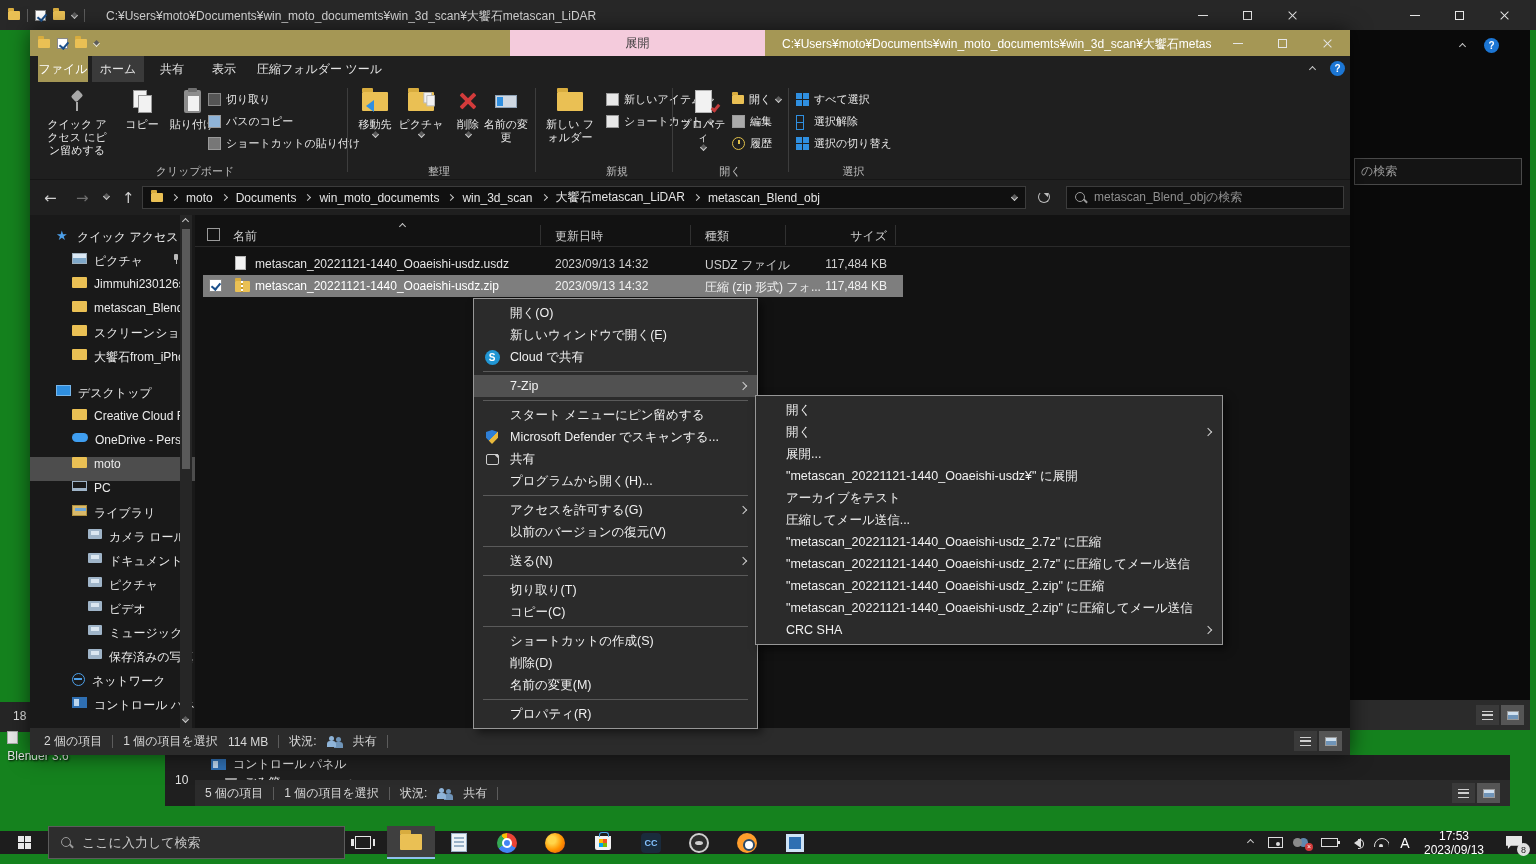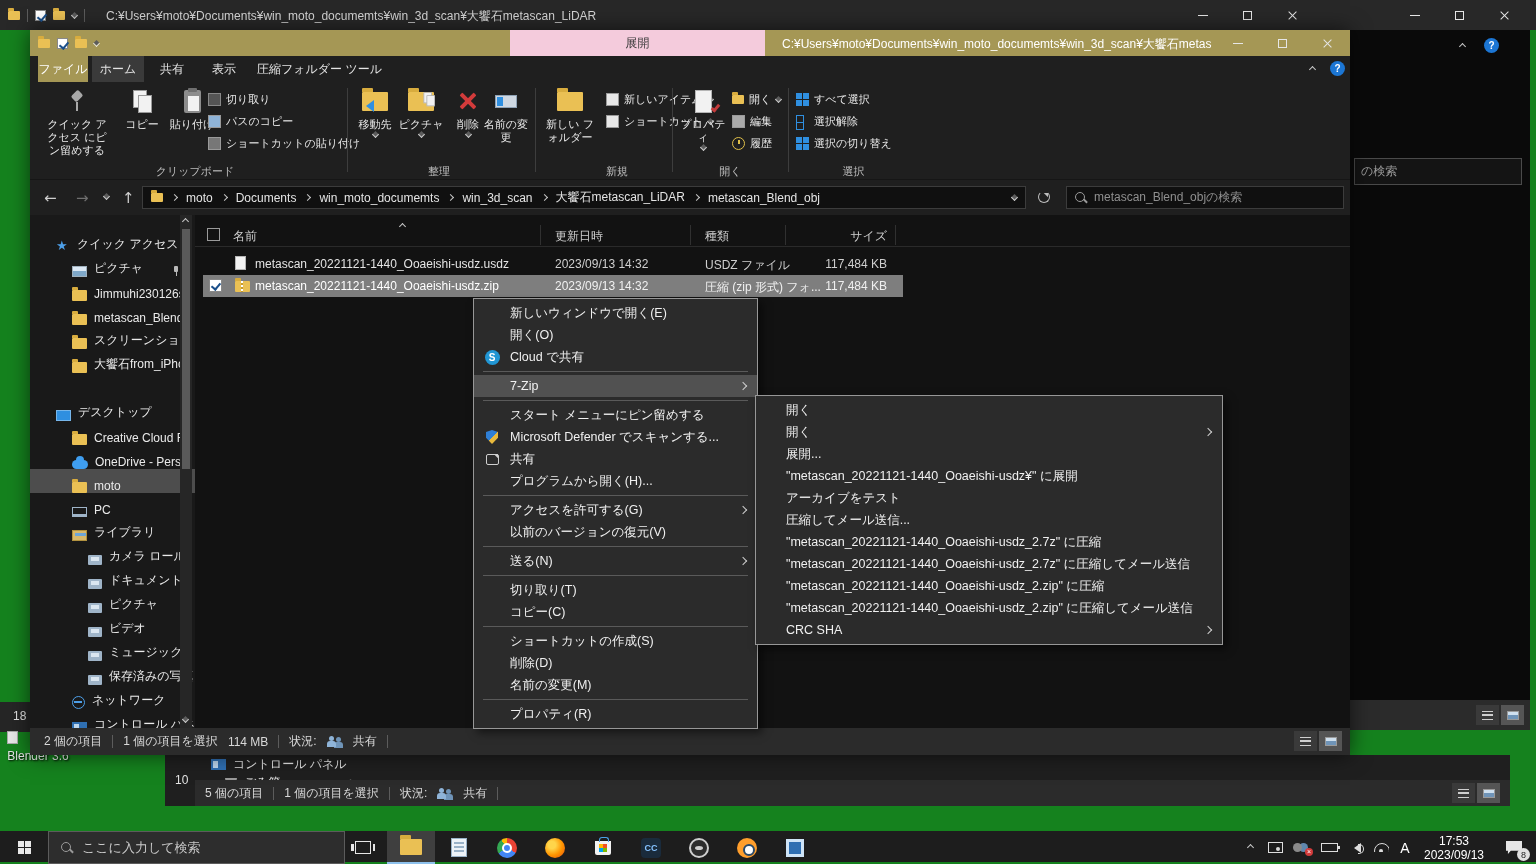--- a/index.html
+++ b/index.html
@@ -70,21 +70,21 @@
 .mini{width:13px;height:13px;background:#e8e8e8;border:1px solid #9a9a9a;flex:none}
 .clockic{width:13px;height:13px;border:1.5px solid #e0c04a;border-radius:50%;position:relative;flex:none}
 .clockic:before{content:"";position:absolute;left:5px;top:2px;width:1.5px;height:4px;background:#e0c04a}
 .sq4{position:relative;width:13px;height:13px;flex:none}
 .sq4:before,.sq4:after{content:"";position:absolute;width:6px;height:6px;background:#2f8fe0}
 .sq4:before{left:0;top:0;box-shadow:7px 0 #2f8fe0}
 .sq4:after{left:0;top:7px;box-shadow:7px 0 #2f8fe0}
 .sq4.o:before{background:transparent;border:1px solid #2f8fe0;box-shadow:none}
 .sq4.o:after{background:transparent;border:1px solid #2f8fe0;box-shadow:none}
 
-.sbi{display:flex;align-items:flex-end;gap:7px;height:24px;font-size:12px;color:#eaeaea;white-space:nowrap;overflow:hidden;padding-right:14px}
+.sbi{display:flex;align-items:flex-start;gap:7px;height:24px;font-size:12px;color:#eaeaea;white-space:nowrap;overflow:hidden;padding-right:14px}
 .sbi.lv0{padding-left:26px}.sbi.lv1{padding-left:42px}.sbi.lv2{padding-left:58px}
 .sbi.sel{background:#4d4d4d}
 .i-star{width:14px;height:14px;position:relative;flex:none}
 .i-star:before{content:"★";color:#4d9fe8;font-size:13px;line-height:14px;font-family:"DejaVu Sans",sans-serif}
 .i-img{width:15px;height:11px;background:linear-gradient(#dce9f5 45%,#7fa8c9 45%);border:1px solid #9fb0bd;flex:none}
 .i-mon{width:15px;height:11px;background:#2f8fe0;border:1px solid #77b6ea;flex:none}
 .i-cloud{width:16px;height:9px;background:#3f9ef0;border-radius:6px;position:relative;flex:none}
 .i-cloud:before{content:"";position:absolute;left:4px;top:-4px;width:8px;height:8px;background:#3f9ef0;border-radius:50%}
 .i-pc{width:15px;height:10px;border:1.5px solid #9fb4c8;border-bottom-width:3px;flex:none}
 .i-lib{width:15px;height:11px;background:#d9b96a;border:1px solid #b2923f;flex:none;position:relative}
@@ -105,21 +105,21 @@
 .ppl{position:relative;width:16px;height:11px;flex:none}
 .ppl:before{content:"";position:absolute;left:2px;top:0;width:5px;height:5px;border-radius:50%;background:#8fb4d8;box-shadow:7px 1px #6f94b8}
 .ppl:after{content:"";position:absolute;left:0px;top:5px;width:9px;height:6px;border-radius:3px 3px 0 0;background:#8fb4d8;box-shadow:7px 1px #6f94b8}
 .vt{display:flex;gap:2px}
 .vtb{width:23px;height:20px;display:flex;align-items:center;justify-content:center;background:#3a3a3a}
 .vtb.on{background:#555}
 .ic-lines{width:11px;height:9px;border-top:1.5px solid #cfcfcf;border-bottom:1.5px solid #cfcfcf;position:relative}
 .ic-lines:before{content:"";position:absolute;left:0;top:2.5px;width:11px;height:1.5px;background:#cfcfcf}
 .ic-thumb{width:12px;height:9px;background:linear-gradient(#cfe0ef 45%,#6f94b8 45%);border:1px solid #9a9a9a}
 
-#taskbar{position:absolute;left:0;top:831px;width:1536px;height:31px;background:#1d1d1d;display:flex;z-index:30}
+#taskbar{position:absolute;left:0;top:831px;width:1536px;height:23px;background:#1d1d1d;display:flex;align-items:center;z-index:30}
 .tbtn{height:33px;display:flex;align-items:center;justify-content:center;flex:none}
 .winlogo{display:grid;grid-template-columns:6px 6px;grid-template-rows:6px 6px;gap:1px}
 .winlogo span{background:#e8e8e8}
 .chrome{width:20px;height:20px;border-radius:50%;background:conic-gradient(#ea4335 0 33%,#4285f4 33% 66%,#34a853 66% 90%,#fbbc05 90%);position:relative}
 .chrome:before{content:"";position:absolute;left:5px;top:5px;width:10px;height:10px;border-radius:50%;background:#fff}
 .chrome:after{content:"";position:absolute;left:7px;top:7px;width:6px;height:6px;border-radius:50%;background:#4285f4}
 .ffox{width:20px;height:20px;border-radius:50%;background:radial-gradient(circle at 35% 35%,#ffd54a 20%,#ff9500 55%,#e8590c 90%)}
 .store{width:16px;height:14px;background:#f2f2f2;border-radius:0 0 2px 2px;position:relative}
 .store:before{content:"";position:absolute;left:4px;top:-4px;width:8px;height:4px;border:1.5px solid #4aa3e8;border-bottom:none;border-radius:3px 3px 0 0}
 .store:after{content:"";position:absolute;left:4px;top:3px;width:8px;height:8px;background:conic-gradient(#f25022 0 25%,#7fba00 25% 50%,#00a4ef 50% 75%,#ffb900 75%)}
@@ -454,21 +454,21 @@
           <span>metascan_Blend_</span>
         </div>
       <div class="sbi lv1">
           <span class="fo"></span>
           <span>スクリーンショット</span>
         </div>
       <div class="sbi lv1">
           <span class="fo"></span>
           <span>大饗石from_iPho</span>
         </div>
-      <div class="sbi lv0" style="margin-top:24px">
+      <div class="sbi lv0" style="margin-top:12px">
           <span class="i-mon"></span>
           <span>デスクトップ</span>
         </div>
       <div class="sbi lv1">
           <span class="fo"></span>
           <span>Creative Cloud F</span>
         </div>
       <div class="sbi lv1">
           <span class="i-cloud"></span>
           <span>OneDrive - Perso</span>
@@ -572,24 +572,24 @@
           </span>
         <span class="vtb on">
             <span class="ic-thumb"></span>
           </span>
       </div>
     </div>
   </div>
 
   <div class="menu abs" style="left:473px;top:298px;width:285px">
     <div class="mi">
+        <span>開く(O)</span>
+      </div>
+    <div class="mi">
         <span>新しいウィンドウで開く(E)</span>
-      </div>
-    <div class="mi">
-        <span>開く(O)</span>
       </div>
     <div class="mi">
         <span class="mic">
           <span class="sk"></span>
         </span>
         <span>Cloud で共有</span>
       </div>
     <div class="msep"></div>
     <div class="mi hl">
         <span>7-Zip</span>

